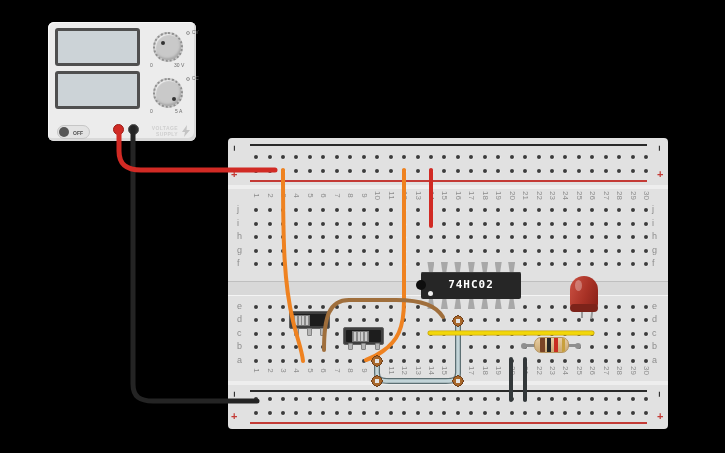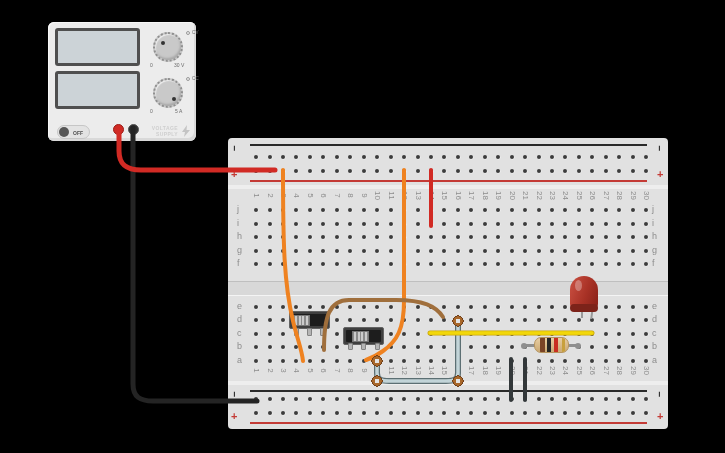--- a/index.html
+++ b/index.html
@@ -649,20 +649,40 @@
   <div class="comp" style="left:343px;top:327px;width:43px;height:24px;">
     <div class="sw-body">
         <div class="sw-recess"></div>
       </div>
     <div class="sw-knob" style="left:9px;top:3.5px;"></div>
     <div class="sw-pin" style="left:4.7px;top:16px;height:7px;"></div>
     <div class="sw-pin" style="left:18px;top:16px;height:7px;"></div>
     <div class="sw-pin" style="left:31.5px;top:16px;height:7px;"></div>
   </div>
 
+  <div class="comp" id="chip" style="left:421px;top:262px;width:100px;height:47px;">
+    <div class="chip-body"></div>
+    <div class="chip-notch"></div>
+    <div class="chip-dot"></div>
+    <div class="chip-label">74HC02</div>
+  <div class="chip-pin top" style="left: 6.45px;"></div>
+      <div class="chip-pin bot" style="left: 6.45px;"></div>
+      <div class="chip-pin top" style="left: 19.9px;"></div>
+      <div class="chip-pin bot" style="left: 19.9px;"></div>
+      <div class="chip-pin top" style="left: 33.35px;"></div>
+      <div class="chip-pin bot" style="left: 33.35px;"></div>
+      <div class="chip-pin top" style="left: 46.8px;"></div>
+      <div class="chip-pin bot" style="left: 46.8px;"></div>
+      <div class="chip-pin top" style="left: 60.25px;"></div>
+      <div class="chip-pin bot" style="left: 60.25px;"></div>
+      <div class="chip-pin top" style="left: 73.7px;"></div>
+      <div class="chip-pin bot" style="left: 73.7px;"></div>
+      <div class="chip-pin top" style="left: 87.15px;"></div>
+      <div class="chip-pin bot" style="left: 87.15px;"></div>
+    </div>
 
   <div class="comp" style="left:569px;top:276px;width:30px;height:45px;">
     <div class="led-leg" style="left:12px;top:31px;height:11px;"></div>
     <div class="led-leg" style="left:22px;top:31px;height:12px;transform:rotate(7deg);"></div>
     <div class="led-dome"></div>
     <div class="led-gloss"></div>
     <div class="led-rim"></div>
   </div>
 
   <div class="comp" style="left:520px;top:336px;width:64px;height:18px;">

